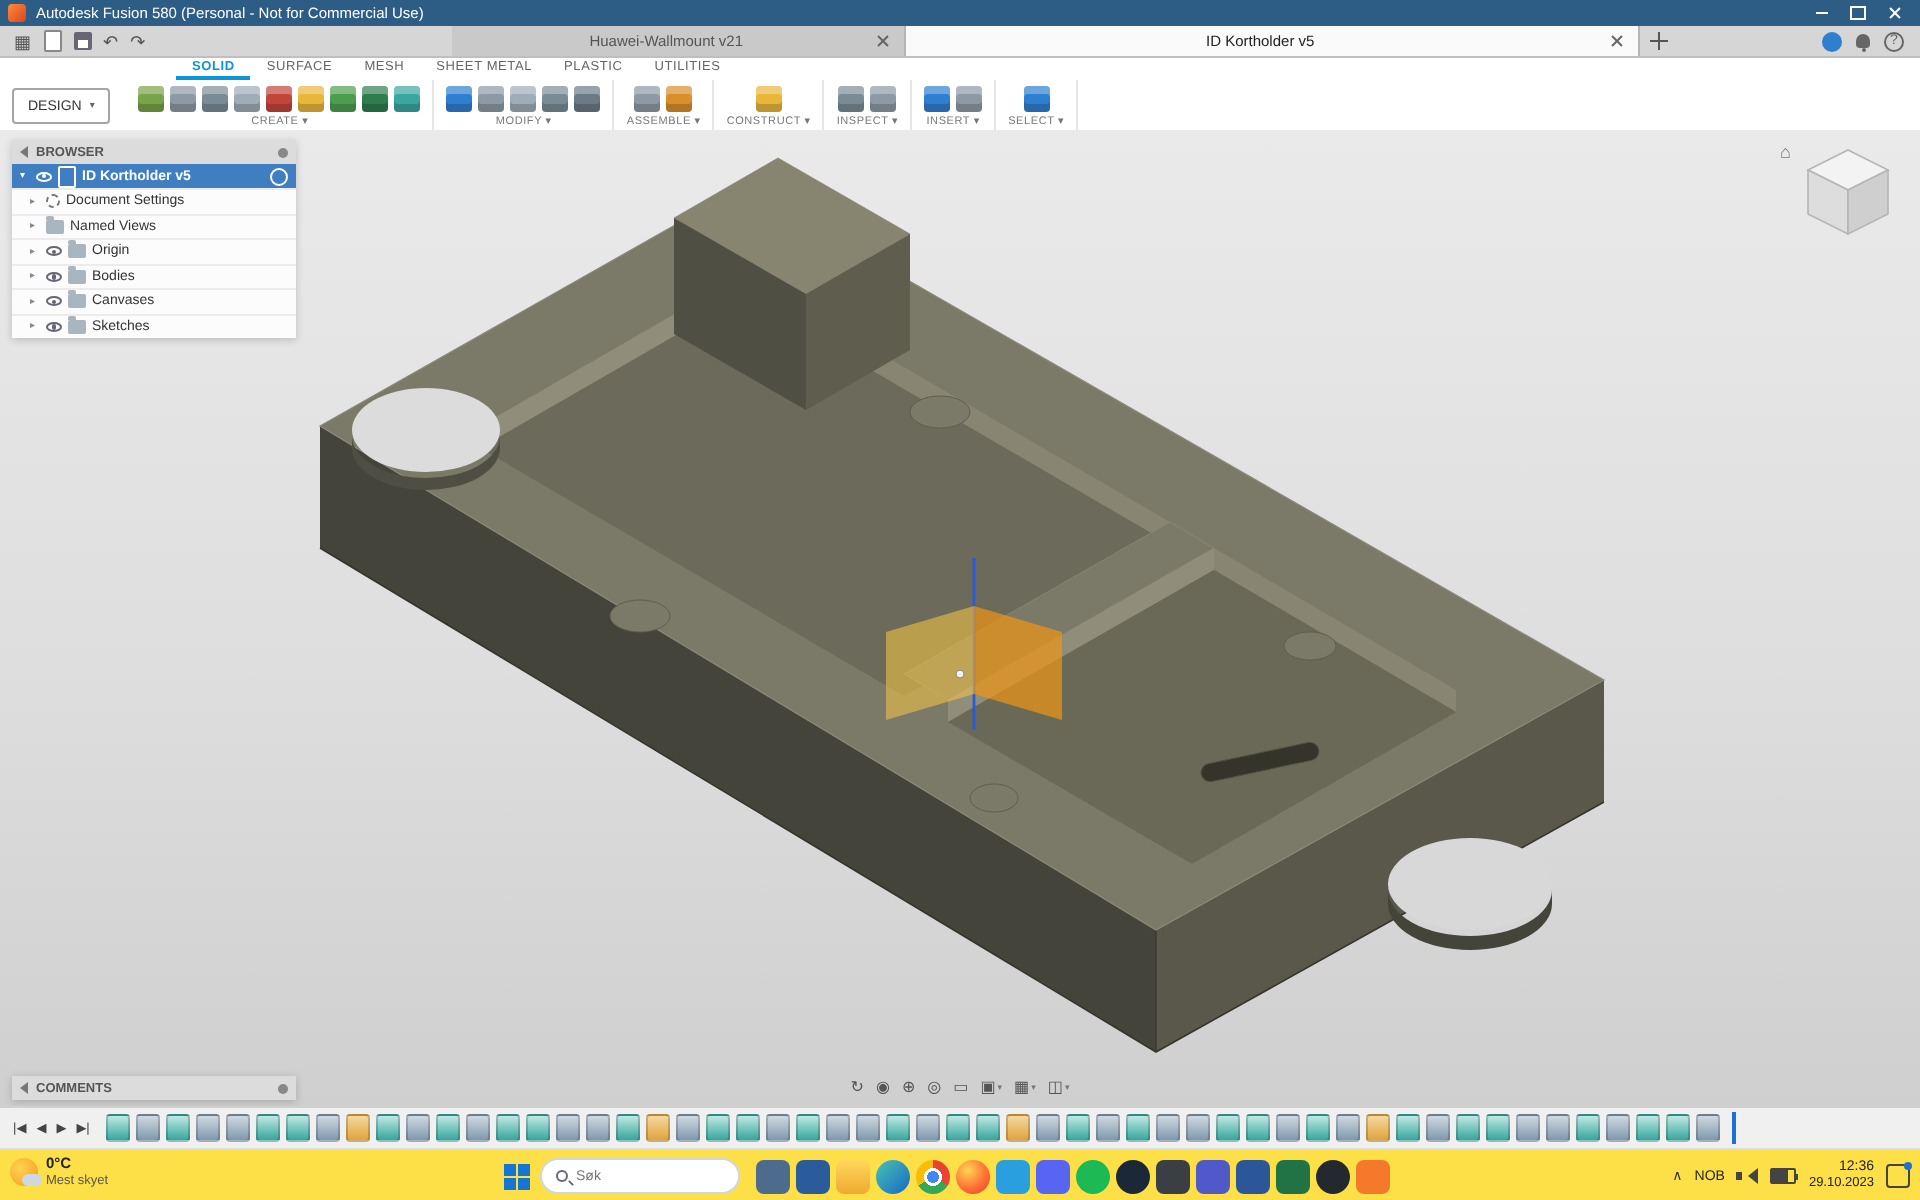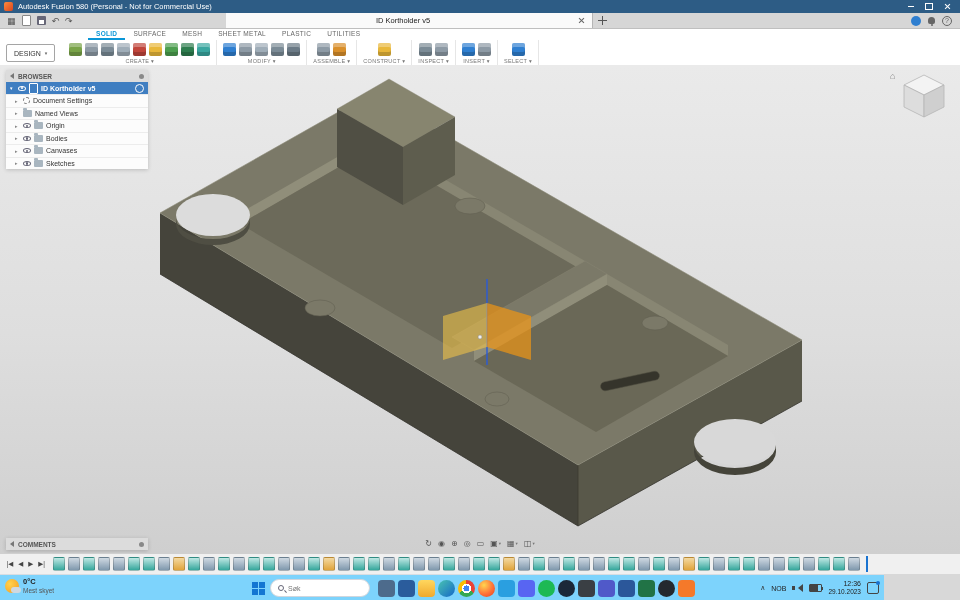--- a/index.html
+++ b/index.html
@@ -92,21 +92,21 @@
   .timeline{position:absolute;left:0;top:553px;width:960px;height:21px;background:#f0f0f0;
             border-top:1px solid #cfcfcf;display:flex;align-items:center;padding:0 4px;box-sizing:border-box;overflow:hidden}
   .tl-ctl{font-size:6.5px;color:#444;margin:0 2.5px;white-space:nowrap}
   .tl-strip{display:flex;align-items:center;gap:3px;margin-left:6px}
   .tl-icon{width:12px;height:14px;border-radius:2px;border:1px solid rgba(0,0,0,.18);flex:0 0 auto;box-sizing:border-box}
   .tl-s{background:linear-gradient(180deg,#bfe8e4,#35a79c)}
   .tl-f{background:linear-gradient(180deg,#cfd9e2,#7f98ad)}
   .tl-p{background:linear-gradient(180deg,#f4d9a0,#e0a43c)}
   .tl-marker{width:2px;height:16px;background:#1a73d0;margin-left:3px}
   
-  .taskbar{position:absolute;left:0;top:574px;width:884px;height:26px;background:#7dd3fc;border-top:1px solid #d8dde2}
+  .taskbar{position:absolute;left:0;top:574px;width:960px;height:26px;background:#fde047;border-top:1px solid #d8dde2}
   .weather{position:absolute;left:5px;top:3px;display:flex;gap:4px;align-items:center}
   .weather-icon{width:14px;height:14px;border-radius:50%;background:radial-gradient(circle at 35% 35%,#ffd24d,#f59b1e);position:relative}
   .weather-icon::after{content:'';position:absolute;right:-2px;bottom:0;width:10px;height:6px;border-radius:4px;background:#cfd8e0}
   .weather-text{display:flex;flex-direction:column;line-height:1.15}
   .w-temp{font-size:7.5px;font-weight:bold;color:#222}
   .w-cond{font-size:6.5px;color:#555}
   .tb-center{position:absolute;left:252px;top:4px;display:flex;align-items:center;gap:5px}
   .start{width:13px;height:13px;display:grid;grid-template-columns:6px 6px;grid-template-rows:6px 6px;gap:1px}
   .start i{background:#1476d2;display:block}
   .search{width:84px;height:16px;background:#fff;border:1px solid #d0d6dd;border-radius:9px;
@@ -150,20 +150,24 @@
   </div>
 </div>
 
 <div class="tabbar">
   <span class="tb-ico">▦</span>
   <span class="page-icon"></span>
   <span class="disk"></span>
   <span class="tb-ico">↶</span>
   <span class="tb-ico">↷</span>
   <div class="tab-spacer"></div>
+  <div class="doc-tab inactive">
+    <span class="tlabel">Huawei-Wallmount v21</span>
+    <span class="xicon dark"></span>
+  </div>
   <div class="doc-tab active">
     <span class="tlabel">ID Kortholder v5</span>
     <span class="xicon dark"></span>
   </div>
   <span class="plus"></span>
   <div class="tabbar-right">
     <span class="avatar"></span>
     <span class="bell"></span>
     <span class="help"></span>
   </div>

